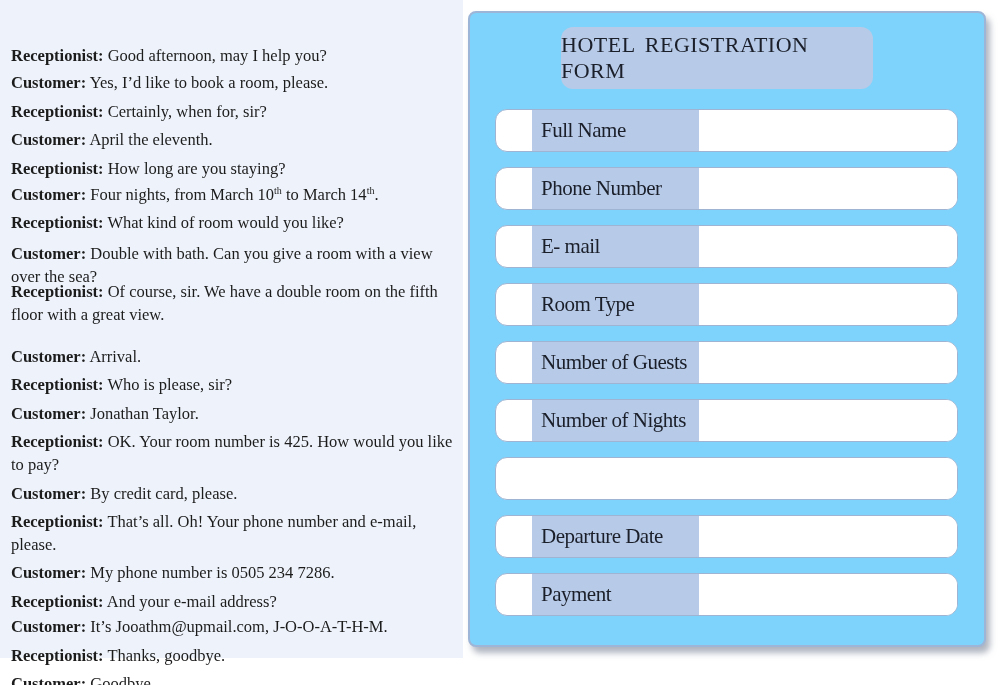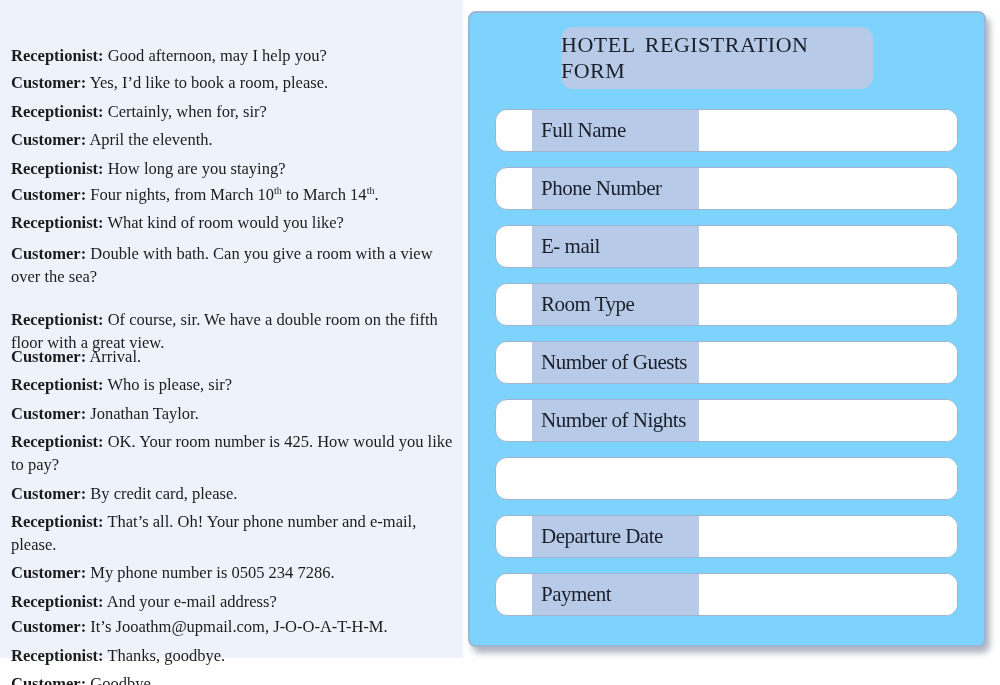--- a/index.html
+++ b/index.html
@@ -54,21 +54,21 @@
 
 <div class="dialogue-panel">
   <div class="line" style="top:4px"><span class="speaker">Receptionist:</span> <span>Good afternoon, may I help you?</span></div>
   <div class="line" style="top:31px"><span class="speaker">Customer:</span> <span>Yes, I’d like to book a room, please.</span></div>
   <div class="line" style="top:60px"><span class="speaker">Receptionist:</span> <span>Certainly, when for, sir?</span></div>
   <div class="line" style="top:88px"><span class="speaker">Customer:</span> <span>April the eleventh.</span></div>
   <div class="line" style="top:117px"><span class="speaker">Receptionist:</span> <span>How long are you staying?</span></div>
   <div class="line" style="top:143px"><span class="speaker">Customer:</span> <span>Four nights, from March 10</span><sup>th</sup><span> to March 14</span><sup>th</sup><span>.</span></div>
   <div class="line" style="top:171px"><span class="speaker">Receptionist:</span> <span>What kind of room would you like?</span></div>
   <div class="line" style="top:202px"><span class="speaker">Customer:</span> <span>Double with bath. Can you give a room with a view over the sea?</span></div>
-  <div class="line" style="top:268px"><span class="speaker">Receptionist:</span> <span>Of course, sir. We have a double room on the fifth floor with a great view.</span></div>
+  <div class="line" style="top:240px"><span class="speaker">Receptionist:</span> <span>Of course, sir. We have a double room on the fifth floor with a great view.</span></div>
   <div class="line" style="top:305px"><span class="speaker">Customer:</span> <span>Arrival.</span></div>
   <div class="line" style="top:333px"><span class="speaker">Receptionist:</span> <span>Who is please, sir?</span></div>
   <div class="line" style="top:362px"><span class="speaker">Customer:</span> <span>Jonathan Taylor.</span></div>
   <div class="line" style="top:390px"><span class="speaker">Receptionist:</span> <span>OK. Your room number is 425. How would you like to pay?</span></div>
   <div class="line" style="top:442px"><span class="speaker">Customer:</span> <span>By credit card, please.</span></div>
   <div class="line" style="top:470px"><span class="speaker">Receptionist:</span> <span>That’s all. Oh! Your phone number and e-mail, please.</span></div>
   <div class="line" style="top:521px"><span class="speaker">Customer:</span> <span>My phone number is 0505 234 7286.</span></div>
   <div class="line" style="top:550px"><span class="speaker">Receptionist:</span> <span>And your e-mail address?</span></div>
   <div class="line" style="top:604px"><span class="speaker">Receptionist:</span> <span>Thanks, goodbye.</span></div>
   <div class="line" style="top:575px"><span class="speaker">Customer:</span> <span>It’s Jooathm@upmail.com, J-O-O-A-T-H-M.</span></div>

